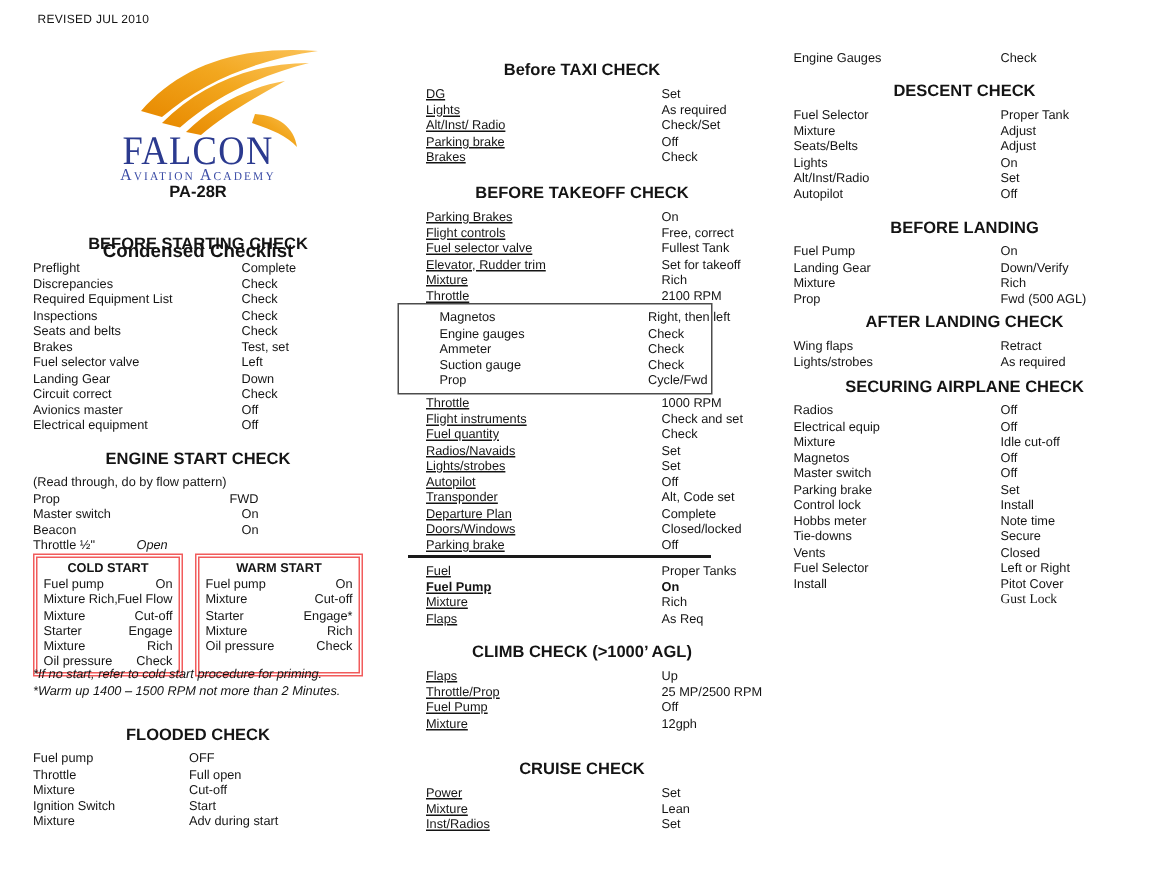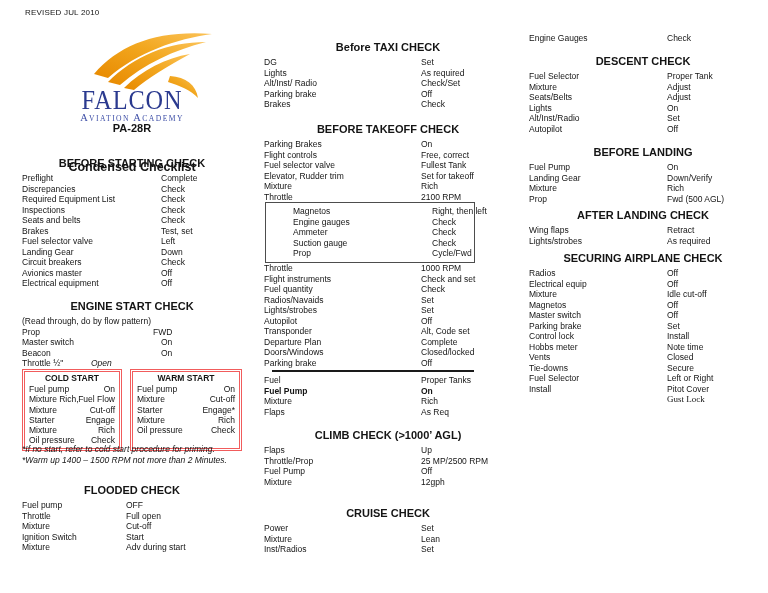--- a/index.html
+++ b/index.html
@@ -17,21 +17,21 @@
 
   .sec { position:absolute; left:0; width:100%; }
   .sec-title { font-size:11px; font-weight:700; text-align:center; line-height:13px; margin-bottom:3px; white-space:nowrap; }
   #col-mid .sec-title { padding-left:7px; }
 
   .rows { width:100%; }
   .row { position:relative; height:10.5px; line-height:10.5px; font-size:8.5px; white-space:nowrap; }
   .row .val { position:absolute; top:0; }
   .row.bold { font-weight:700; }
   .val.serif { font-family:"Liberation Serif", serif; font-size:9px; }
-  #col-mid .rows-std { margin-left:1px; }
+  #col-mid .rows-std { margin-left:21px;text-decoration:underline; }
 
   
   .logo { position:absolute; left:0; top:30px; width:220px; height:130px; }
   .logo svg { position:absolute; left:72px; top:0; }
   .logo-word { position:absolute; top:57px; width:100%; text-align:center; font-family:"Liberation Serif",serif;
                font-size:27px; line-height:27px; color:#2b3a8f; letter-spacing:1px; transform:scaleX(.9); }
   .logo-sub  { position:absolute; top:82px; width:100%; text-align:center; font-family:"Liberation Serif",serif;
                font-variant:small-caps; font-size:11px; line-height:11px; color:#3c4da6; letter-spacing:1.5px; transform:scaleX(.95); }
   .logo-model { position:absolute; top:93px; width:100%; text-align:center; font-size:11px; line-height:11px; font-weight:700; }
   .logo-doc   { position:absolute; top:105px; width:100%; text-align:center; font-size:12.5px; line-height:13px; font-weight:700;margin-top:26px; }
@@ -84,21 +84,21 @@
     <div class="sec-title">BEFORE STARTING CHECK</div>
     <div class="rows">
         <div class="row"><span class="lbl">Preflight</span><span class="val" style="left: 139px;">Complete</span></div>
         <div class="row"><span class="lbl">Discrepancies</span><span class="val" style="left: 139px;">Check</span></div>
         <div class="row"><span class="lbl">Required Equipment List</span><span class="val" style="left: 139px;">Check</span></div>
         <div class="row"><span class="lbl">Inspections</span><span class="val" style="left: 139px;">Check</span></div>
         <div class="row"><span class="lbl">Seats and belts</span><span class="val" style="left: 139px;">Check</span></div>
         <div class="row"><span class="lbl">Brakes</span><span class="val" style="left: 139px;">Test, set</span></div>
         <div class="row"><span class="lbl">Fuel selector valve</span><span class="val" style="left: 139px;">Left</span></div>
         <div class="row"><span class="lbl">Landing Gear</span><span class="val" style="left: 139px;">Down</span></div>
-        <div class="row"><span class="lbl">Circuit breakers</span><span class="val" style="left: 139px;">Check</span></div>
+        <div class="row"><span class="lbl">Circuit correct</span><span class="val" style="left: 139px;">Check</span></div>
         <div class="row"><span class="lbl">Avionics master</span><span class="val" style="left: 139px;">Off</span></div>
         <div class="row"><span class="lbl">Electrical equipment</span><span class="val" style="left: 139px;">Off</span></div>
       </div>
   </div>
 
   <div class="sec" style="top:300px">
     <div class="sec-title">ENGINE START CHECK</div>
     <div class="rows">
         <div class="row"><span class="lbl">(Read through, do by flow pattern)</span><span class="val" style="left: 139px;"></span></div>
         <div class="row"><span class="lbl">Prop</span><span class="val" style="left: 131px;">FWD</span></div>
@@ -272,20 +272,20 @@
     <div class="sec-title">SECURING AIRPLANE CHECK</div>
     <div class="rows">
         <div class="row"><span class="lbl">Radios</span><span class="val" style="left: 138px;">Off</span></div>
         <div class="row"><span class="lbl">Electrical equip</span><span class="val" style="left: 138px;">Off</span></div>
         <div class="row"><span class="lbl">Mixture</span><span class="val" style="left: 138px;">Idle cut-off</span></div>
         <div class="row"><span class="lbl">Magnetos</span><span class="val" style="left: 138px;">Off</span></div>
         <div class="row"><span class="lbl">Master switch</span><span class="val" style="left: 138px;">Off</span></div>
         <div class="row"><span class="lbl">Parking brake</span><span class="val" style="left: 138px;">Set</span></div>
         <div class="row"><span class="lbl">Control lock</span><span class="val" style="left: 138px;">Install</span></div>
         <div class="row"><span class="lbl">Hobbs meter</span><span class="val" style="left: 138px;">Note time</span></div>
+        <div class="row"><span class="lbl">Tie-downs</span><span class="val" style="left: 138px;">Secure</span></div>
         <div class="row"><span class="lbl">Vents</span><span class="val" style="left: 138px;">Closed</span></div>
-        <div class="row"><span class="lbl">Tie-downs</span><span class="val" style="left: 138px;">Secure</span></div>
         <div class="row"><span class="lbl">Fuel Selector</span><span class="val" style="left: 138px;">Left or Right</span></div>
         <div class="row"><span class="lbl">Install</span><span class="val" style="left: 138px;">Pitot Cover</span></div>
         <div class="row"><span class="lbl"></span><span class="val serif" style="left: 138px;">Gust Lock</span></div>
       </div>
   </div>
 </div>
 
 </body></html>

